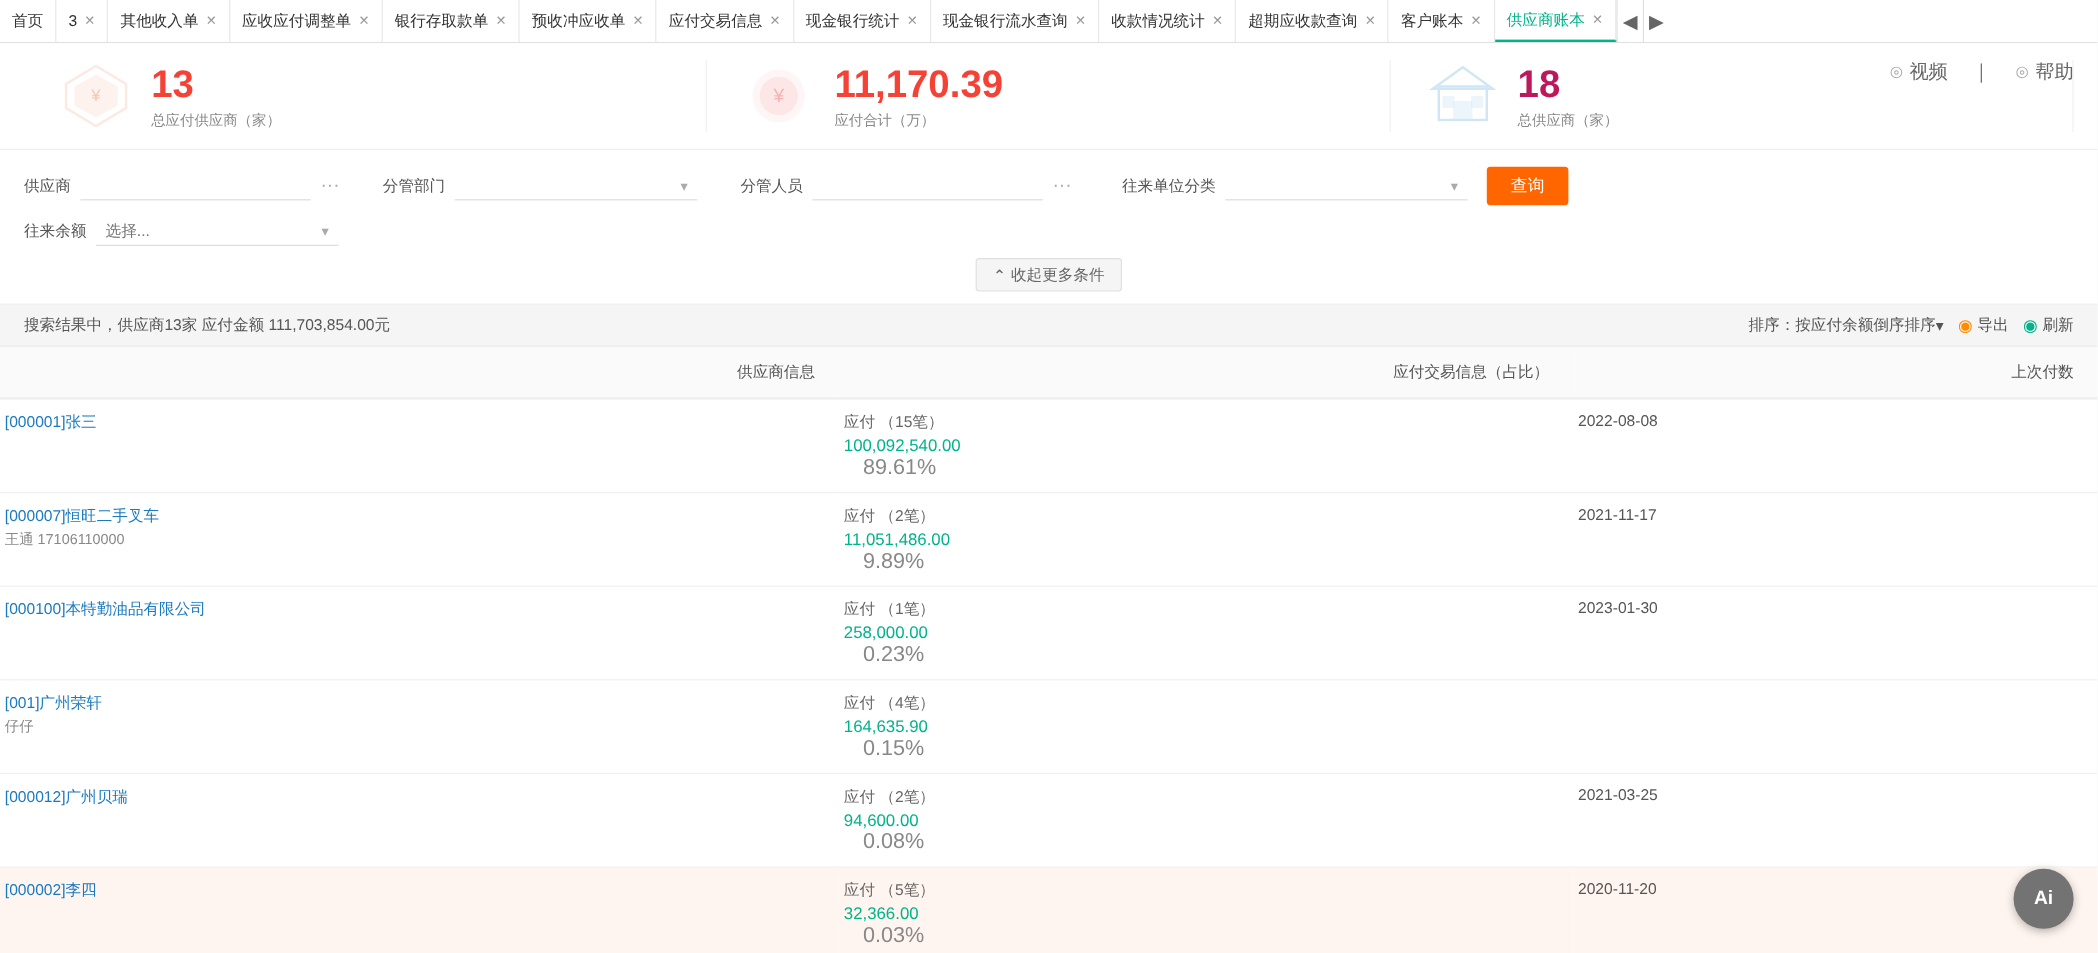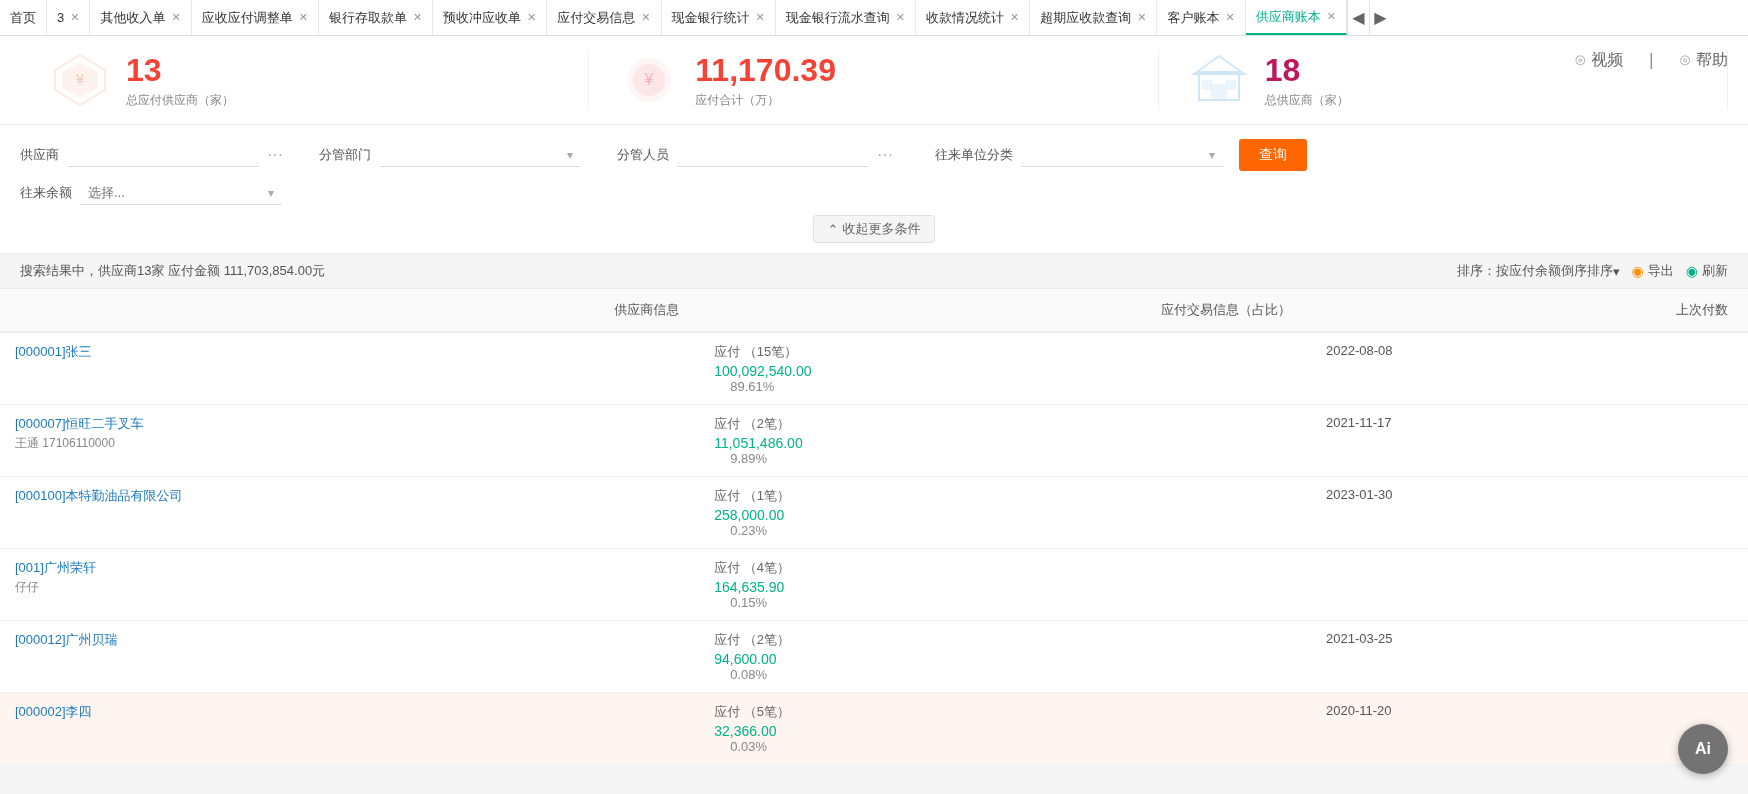--- a/index.html
+++ b/index.html
@@ -215,39 +215,39 @@
       font-size: 13px;
       font-weight: normal;
       color: #555;
       border-bottom: 1px solid #eee;
     }
     .data-table tbody tr {
       border-bottom: 1px solid #f0f0f0;
     }
     .data-table tbody tr.highlighted { background: #fff5f0; }
     .data-table td {
-      padding: 10px 15px;
+      padding: 10px 4px;
       font-size: 13px;
       vertical-align: top;
     }
     .supplier-link {
       color: #1a7abf;
       cursor: pointer;
       text-decoration: none;
     }
     .supplier-sub { color: #888; font-size: 12px; margin-top: 2px; }
     .amount-link {
       color: #00b38a;
       cursor: pointer;
       font-size: 14px;
       display: block;
       margin-top: 2px;
     }
     .amount-label { color: #666; font-size: 13px; }
-    .percentage { color: #888; font-size: 13px; margin-left: 16px; }
+    .percentage { color: #888; font-size: 18px; margin-left: 16px; }
     .last-pay-date { color: #555; font-size: 13px; }
   </style>
 </head>
 <body>
 
 <nav class="top-nav">
   <div class="nav-item">
     <span>首页</span>
   </div>
   <div class="nav-item">

